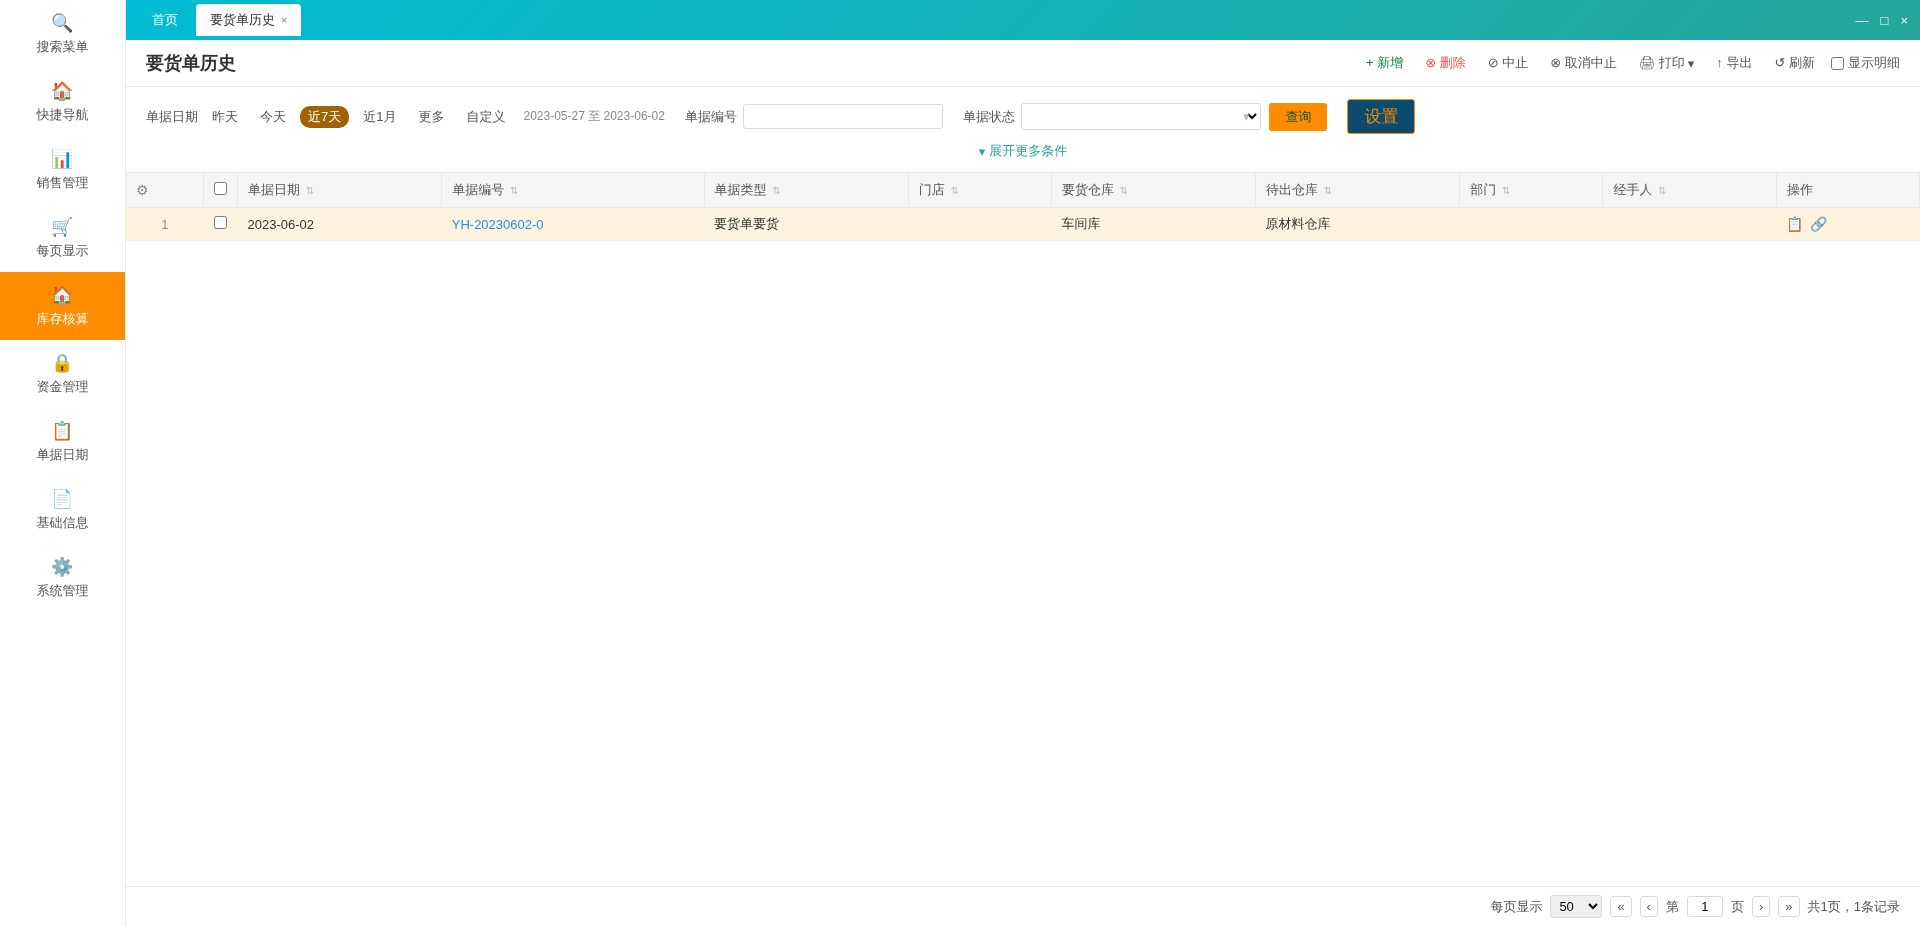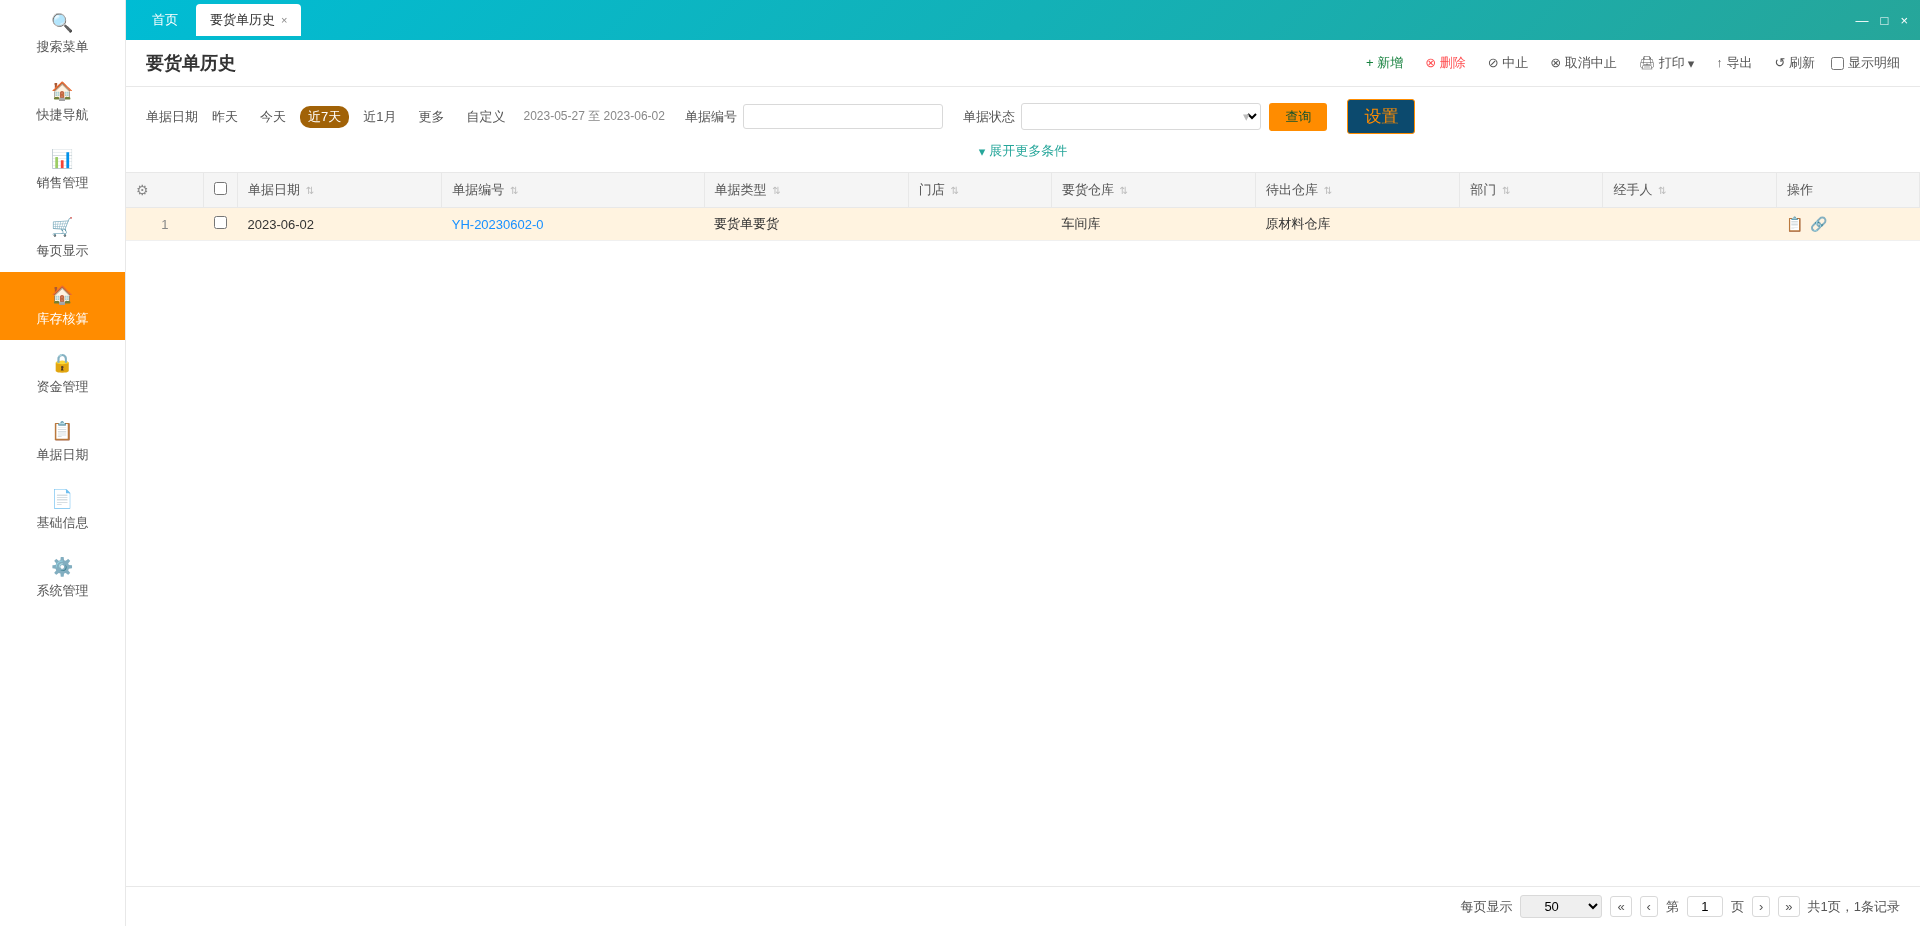--- a/index.html
+++ b/index.html
@@ -218,21 +218,21 @@
       align-items: center;
       justify-content: flex-end;
       gap: 8px;
       border-top: 1px solid #e8e8e8;
       font-size: 13px;
       color: #555;
     }
     .pagination select {
       border: 1px solid #d9d9d9;
       border-radius: 3px;
-      padding: 2px 19px;
+      padding: 2px 4px;
       font-size: 13px;
     }
     .pagination-btn {
       cursor: pointer;
       padding: 2px 6px;
       border: 1px solid #d9d9d9;
       border-radius: 3px;
       background: #fff;
       color: #555;
     }

